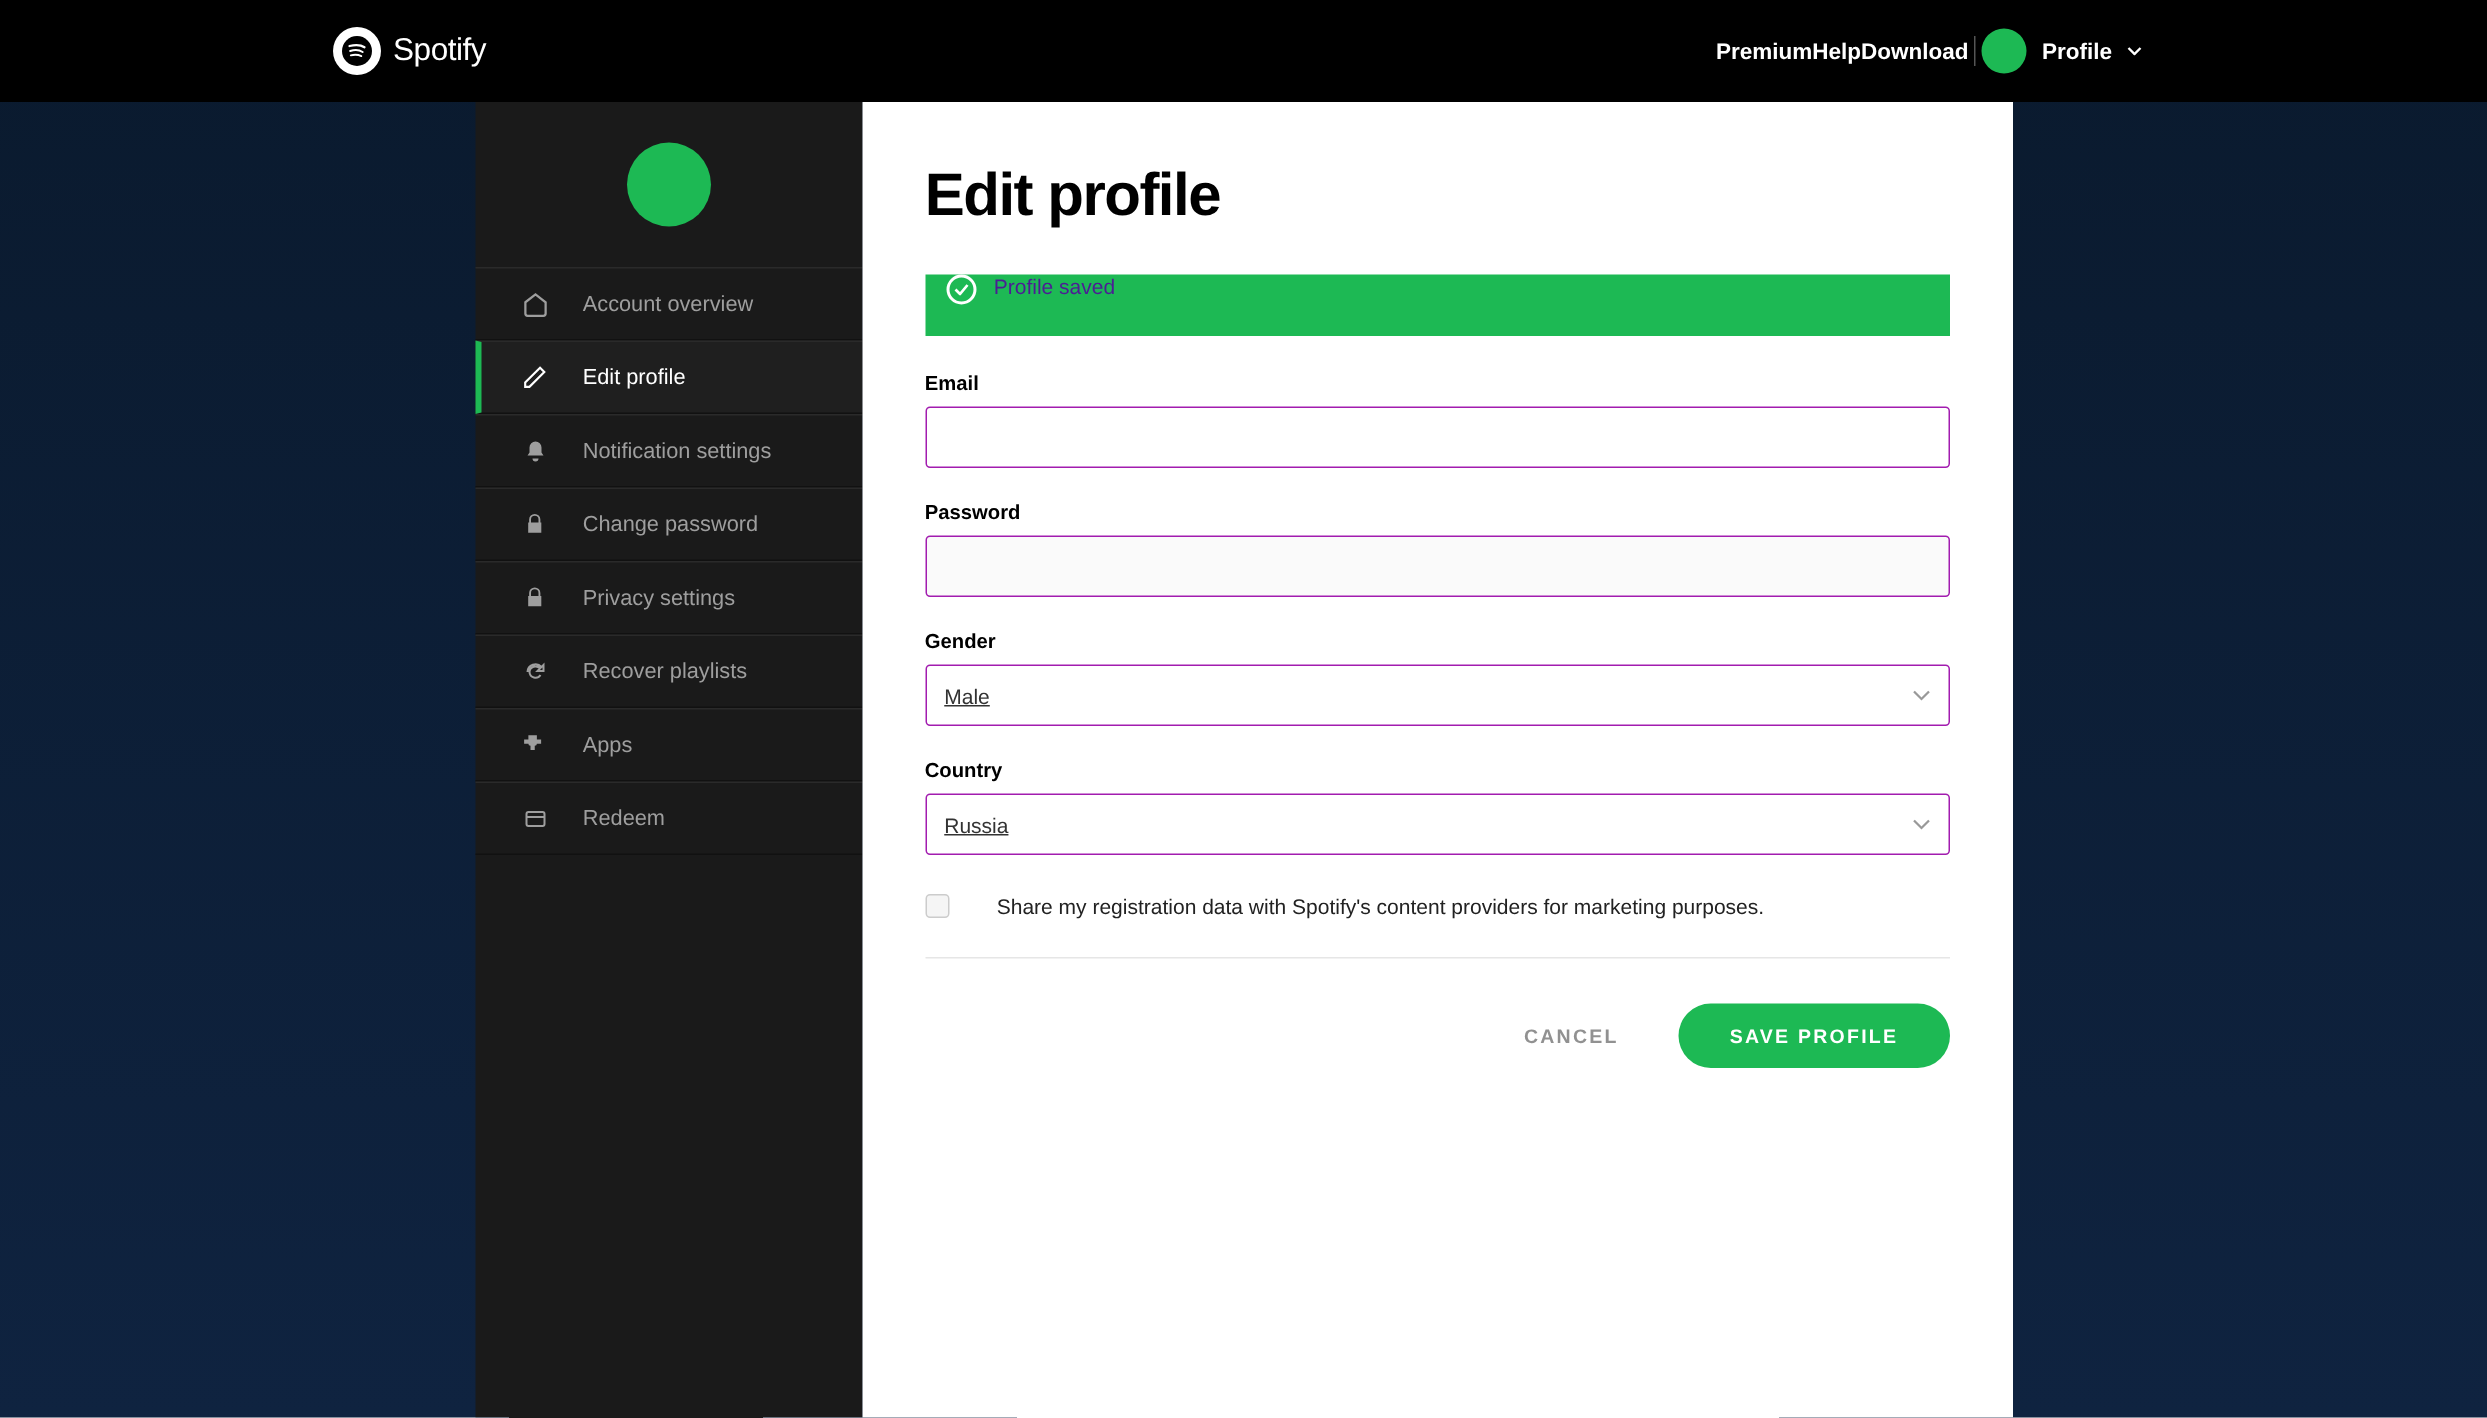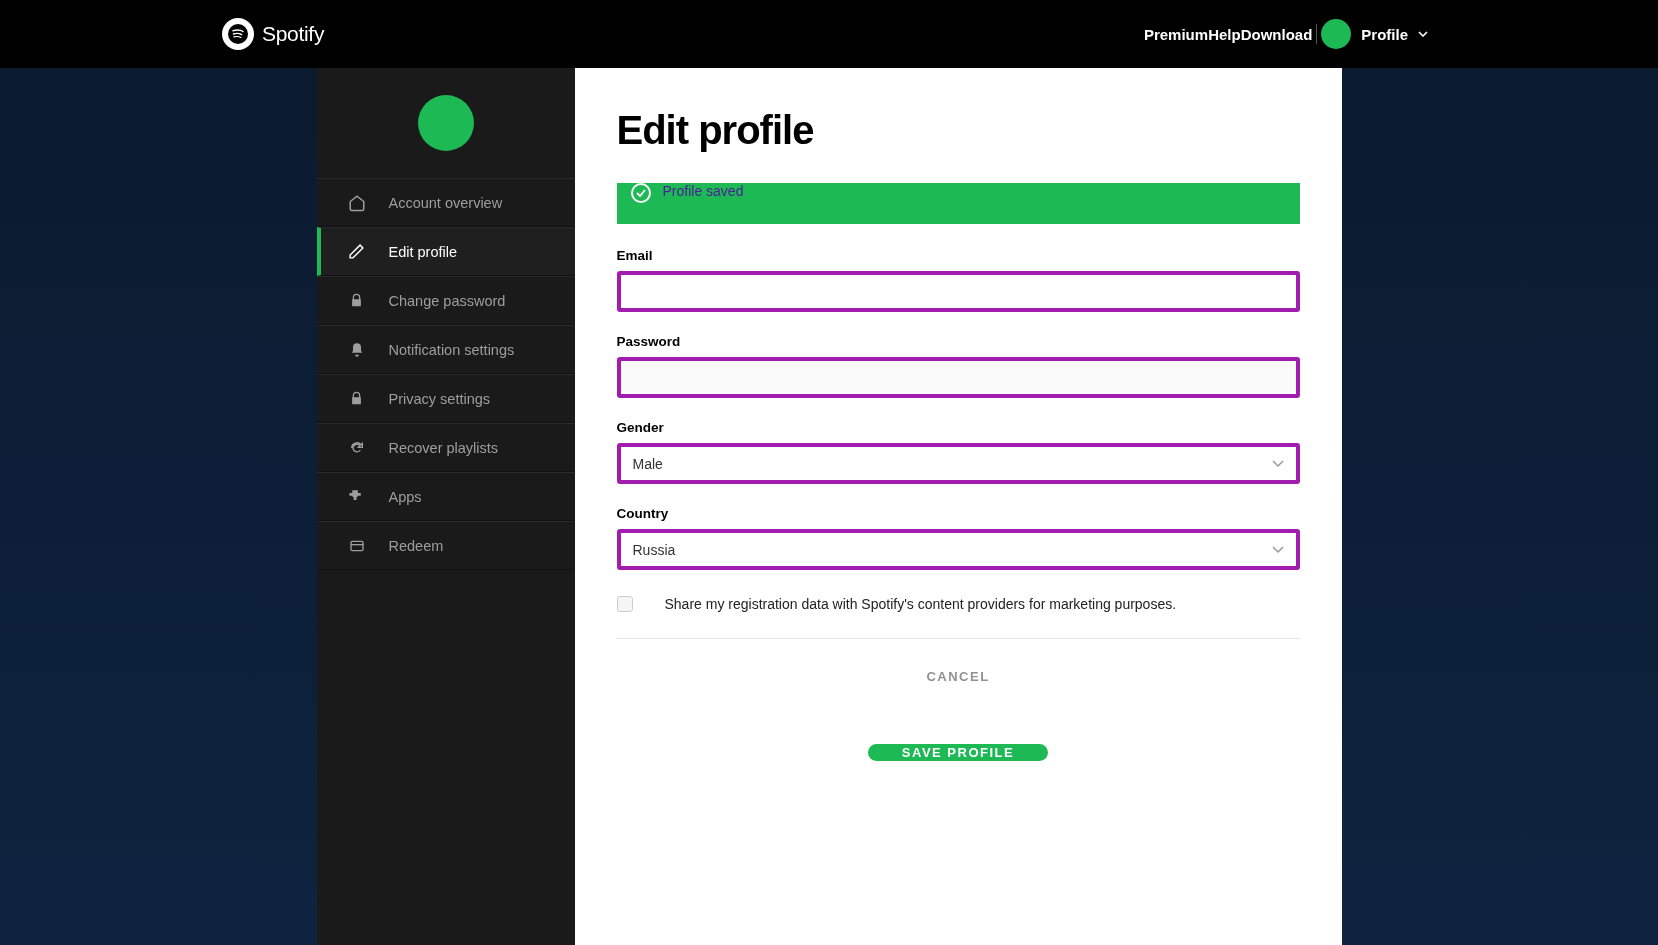--- a/index.html
+++ b/index.html
@@ -167,27 +167,28 @@
   .form-label {
     display: block;
     font-size: 13.5px;
     font-weight: 700;
     color: #000;
     margin-bottom: 8px;
   }
   .input, .select {
     width: 100%;
     height: 41px;
-    border: 4px solid #a21caf;
+    border: 1px solid #a21caf;
     border-radius: 3px;
     padding: 0 12px;
     font-size: 14px;
     color: #333;
     background: #fff;
     outline: none;
+    text-decoration: underline;
   }
   .select {
     appearance: none;
     position: relative;
     display: flex;
     align-items: center;
     justify-content: space-between;
     cursor: pointer;
   }
   .select-chevron {
@@ -220,43 +221,41 @@
   .divider {
     border: 0;
     border-top: 1px solid #e6e6e6;
     margin-bottom: 30px;
   }
 
   .actions {
     display: flex;
     justify-content: flex-end;
     align-items: center;
-    gap: 28px;
-    flex-direction: column;
+    gap: 40px;
   }
   .btn-cancel {
     color: #919191;
     font-weight: 700;
     letter-spacing: 1.5px;
     font-size: 13px;
     cursor: pointer;
     background: none;
     border: none;
   }
   .btn-save {
     background: #1db954;
     color: #fff;
     border: none;
     border-radius: 50px;
-    padding: 1px 34px;
+    padding: 14px 34px;
     font-weight: 700;
     letter-spacing: 1.5px;
     font-size: 13px;
     cursor: pointer;
-    margin-top: 32px;
   }
 </style>
 </head>
 <body>
 
 <div class="topbar">
   <div class="topbar-inner">
     <div class="logo-wrap">
       <div class="logo-circle">
         <svg width="20" height="20" viewBox="0 0 24 24" fill="#000">
@@ -306,34 +305,34 @@
         <span class="side-icon">
           <svg width="17" height="17" viewBox="0 0 24 24" fill="none" stroke="currentColor" stroke-width="2">
               <path d="M17 3l4 4L7 21H3v-4L17 3z"></path>
             </svg>
         </span>
         <span>Edit profile</span>
       </div>
 
       <div class="side-item">
         <span class="side-icon">
+          <svg width="16" height="16" viewBox="0 0 24 24" fill="currentColor">
+              <path d="M12 2a6 6 0 016 6v5l2 3H4l2-3V8a6 6 0 016-6zm0 20a3 3 0 003-3H9a3 3 0 003 3z"></path>
+            </svg>
+        </span>
+        <span>Notification settings</span>
+      </div>
+
+      <div class="side-item">
+        <span class="side-icon">
           <svg width="15" height="15" viewBox="0 0 24 24" fill="currentColor">
               <path d="M6 10V7a6 6 0 1112 0v3h1v11H5V10h1zm2 0h8V7a4 4 0 00-8 0v3z"></path>
             </svg>
         </span>
         <span>Change password</span>
-      </div>
-
-      <div class="side-item">
-        <span class="side-icon">
-          <svg width="16" height="16" viewBox="0 0 24 24" fill="currentColor">
-              <path d="M12 2a6 6 0 016 6v5l2 3H4l2-3V8a6 6 0 016-6zm0 20a3 3 0 003-3H9a3 3 0 003 3z"></path>
-            </svg>
-        </span>
-        <span>Notification settings</span>
       </div>
 
       <div class="side-item">
         <span class="side-icon">
           <svg width="15" height="15" viewBox="0 0 24 24" fill="currentColor">
               <path d="M6 10V7a6 6 0 1112 0v3h1v11H5V10h1zm2 0h8V7a4 4 0 00-8 0v3z"></path>
             </svg>
         </span>
         <span>Privacy settings</span>
       </div>

